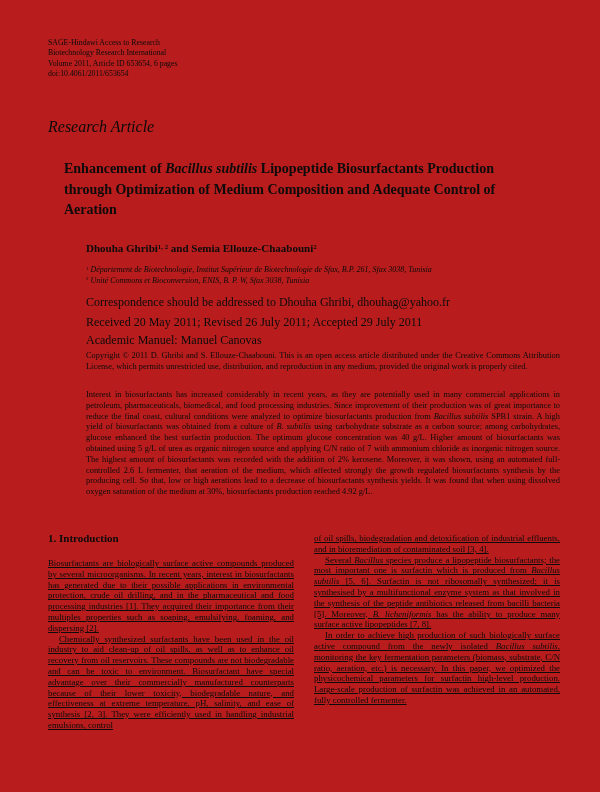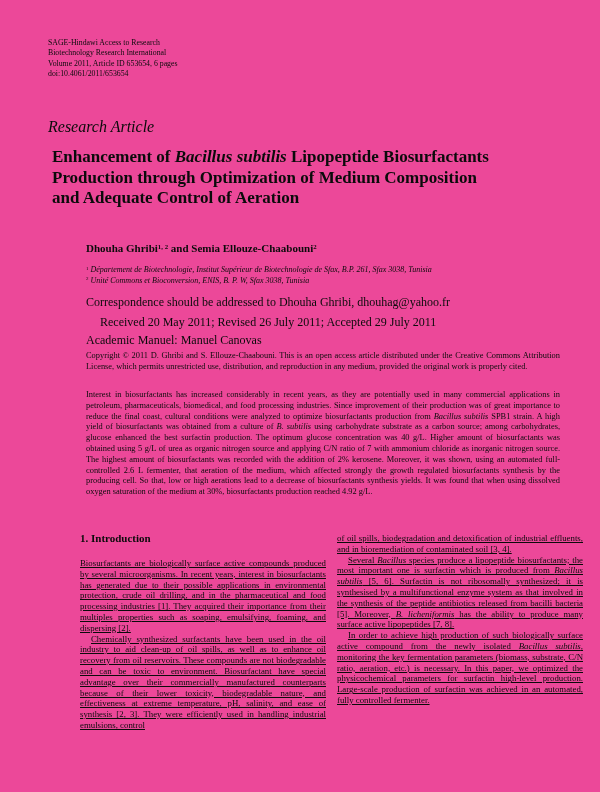--- a/index.html
+++ b/index.html
@@ -1,37 +1,37 @@
 <!DOCTYPE html>
 <html><head>
 <meta charset="utf-8">
 <style>
   html, body { margin:0; padding:0; background:#e8e8e8; }
   .page {
     position:relative;
     width:600px; height:792px;
     margin:0 auto;
-    background:#ec4899;
+    background:#b91c1c;
     color:#0b0b0b;
     font-family:"Liberation Serif", serif;
     overflow:hidden;
   }
   .abs { position:absolute; }
   .header-block { left:48px; top:38px; font-size:7.8px; line-height:10.3px; }
   .kind  { left:48px; top:118px; font-size:16px; font-style:italic;text-align:center; }
-  .title { left:48px; top:143px; width:452px; font-size:17px; line-height:20.5px; font-weight:700; margin:4px; }
+  .title { left:48px; top:143px; width:452px; font-size:14px; line-height:20.5px; font-weight:700; margin:16px; }
   .authors { left:86px; top:242px; font-size:11px; font-weight:700; }
   .affils  { left:86px; top:265px; font-size:8px; line-height:10.5px; }
   .meta    { left:86px; font-size:12px; }
   .correspondence { top:295px; }
-  .dates   { top:315px;margin-left:14px; }
+  .dates   { top:315px; }
   .editor  { top:333px; }
   .copyright { left:86px; top:351px; width:474px; font-size:8.4px; line-height:10.7px; text-align:justify; }
   .abstract  { left:86px; top:390px; width:474px; font-size:8.4px; line-height:10.8px; text-align:justify; }
-  .columns { left:48px; top:532px; width:512px; display:flex; gap:11px;margin-left:32px; }
+  .columns { left:48px; top:532px; width:512px; display:flex; gap:20px; }
   .col { width:246px; }
   .col-right { padding-top:1px; }
   .sec-heading { font-size:11px; font-weight:700; margin:0 0 14px 0; }
   .body-par { margin:0; font-size:8.8px; line-height:10.8px; text-align:justify;text-decoration:underline; }
   .indent { text-indent:11px; }
   .it { font-style:italic; }
   sup { font-size:0.62em; line-height:0; vertical-align:baseline; position:relative; top:-0.45em; }
 </style>
 </head>
 <body>

